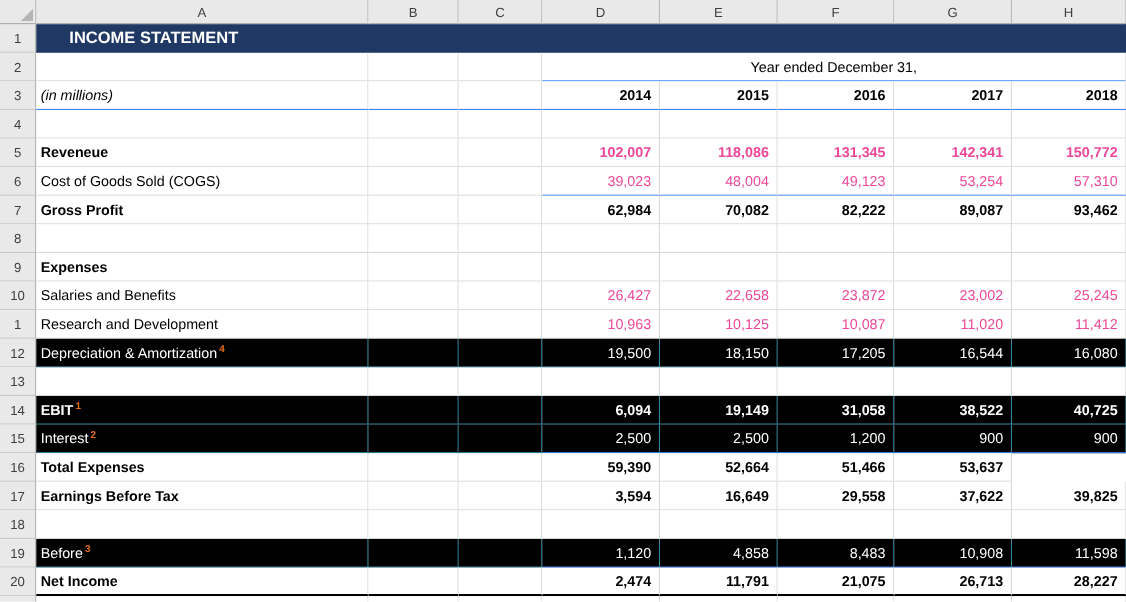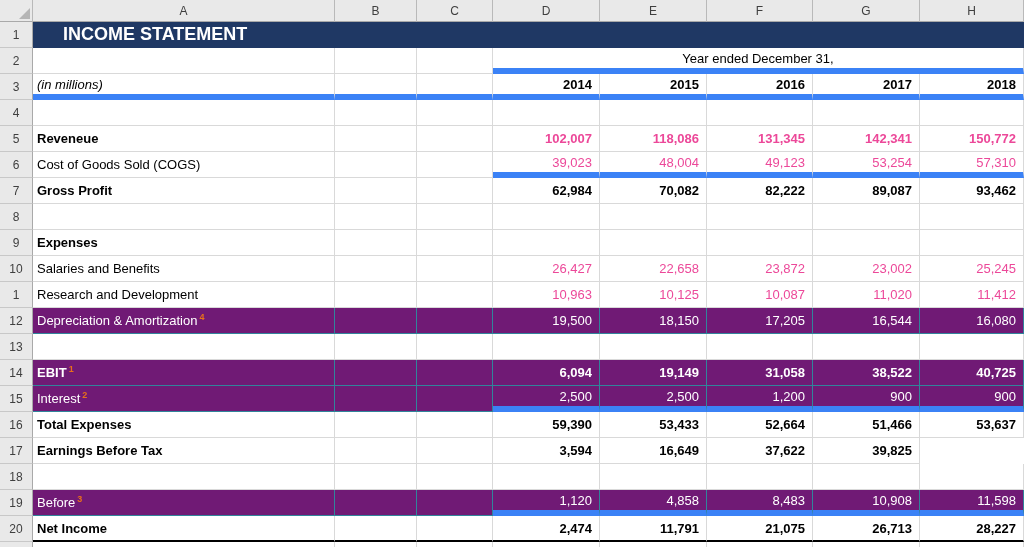--- a/index.html
+++ b/index.html
@@ -52,28 +52,28 @@
   .cell.num { justify-content: flex-end; padding-right: 7px; }
   .cell.center { justify-content: center; }
   .cell.bold { font-weight: bold; }
   .cell.italic { font-style: italic; }
   .cell.blue { color: #ec4899; }
   .cell.white { color: #FFFFFF; }
 
   .cell.title {
     background: #1F3864; color: #FFFFFF; font-weight: bold;
     border-right-color: #1F3864; border-bottom-color: #1F3864;
-    font-size: 18px;
+    font-size: 15px;
     padding-left: 30px;
   }
   .cell.teal {
-    background: #701a75; color: #FFFFFF;
+    background: #000000; color: #FFFFFF;
     border-right-color: #31849B; border-bottom-color: #31849B;
   }
-  .cell.bb-black { border-bottom: 6px solid #3b82f6; }
+  .cell.bb-black { border-bottom: 1px solid #3b82f6; }
   .cell.bb-thick { border-bottom: 2px solid #000000; }
 
   .sup {
     font-size: 9px; font-weight: bold; color: #E8701A;
     position: relative; top: -4px; margin-left: 2px;
   }
 </style>
 </head>
 <body>
 
@@ -268,34 +268,34 @@
         <div class="cell num white teal bb-black">900</div>
       </div>
       <div class="grid-row">
         <div class="row-hdr">16</div>
         <div class="cell label  bold">
           <span>Total Expenses</span>
         </div>
         <div class="cell"></div>
         <div class="cell"></div>
         <div class="cell num bold">59,390</div>
-        <div class="cell num bold">53,433</div>
         <div class="cell num bold">52,664</div>
         <div class="cell num bold">51,466</div>
         <div class="cell num bold">53,637</div>
       </div>
       <div class="grid-row">
         <div class="row-hdr">17</div>
         <div class="cell label  bold">
           <span>Earnings Before Tax</span>
         </div>
         <div class="cell"></div>
         <div class="cell"></div>
         <div class="cell num bold">3,594</div>
         <div class="cell num bold">16,649</div>
+        <div class="cell num bold">29,558</div>
         <div class="cell num bold">37,622</div>
         <div class="cell num bold">39,825</div>
       </div>
       <div class="grid-row">
         <div class="row-hdr">18</div>
         <div class="cell"></div>
         <div class="cell"></div>
         <div class="cell"></div>
         <div class="cell"></div>
         <div class="cell"></div>

